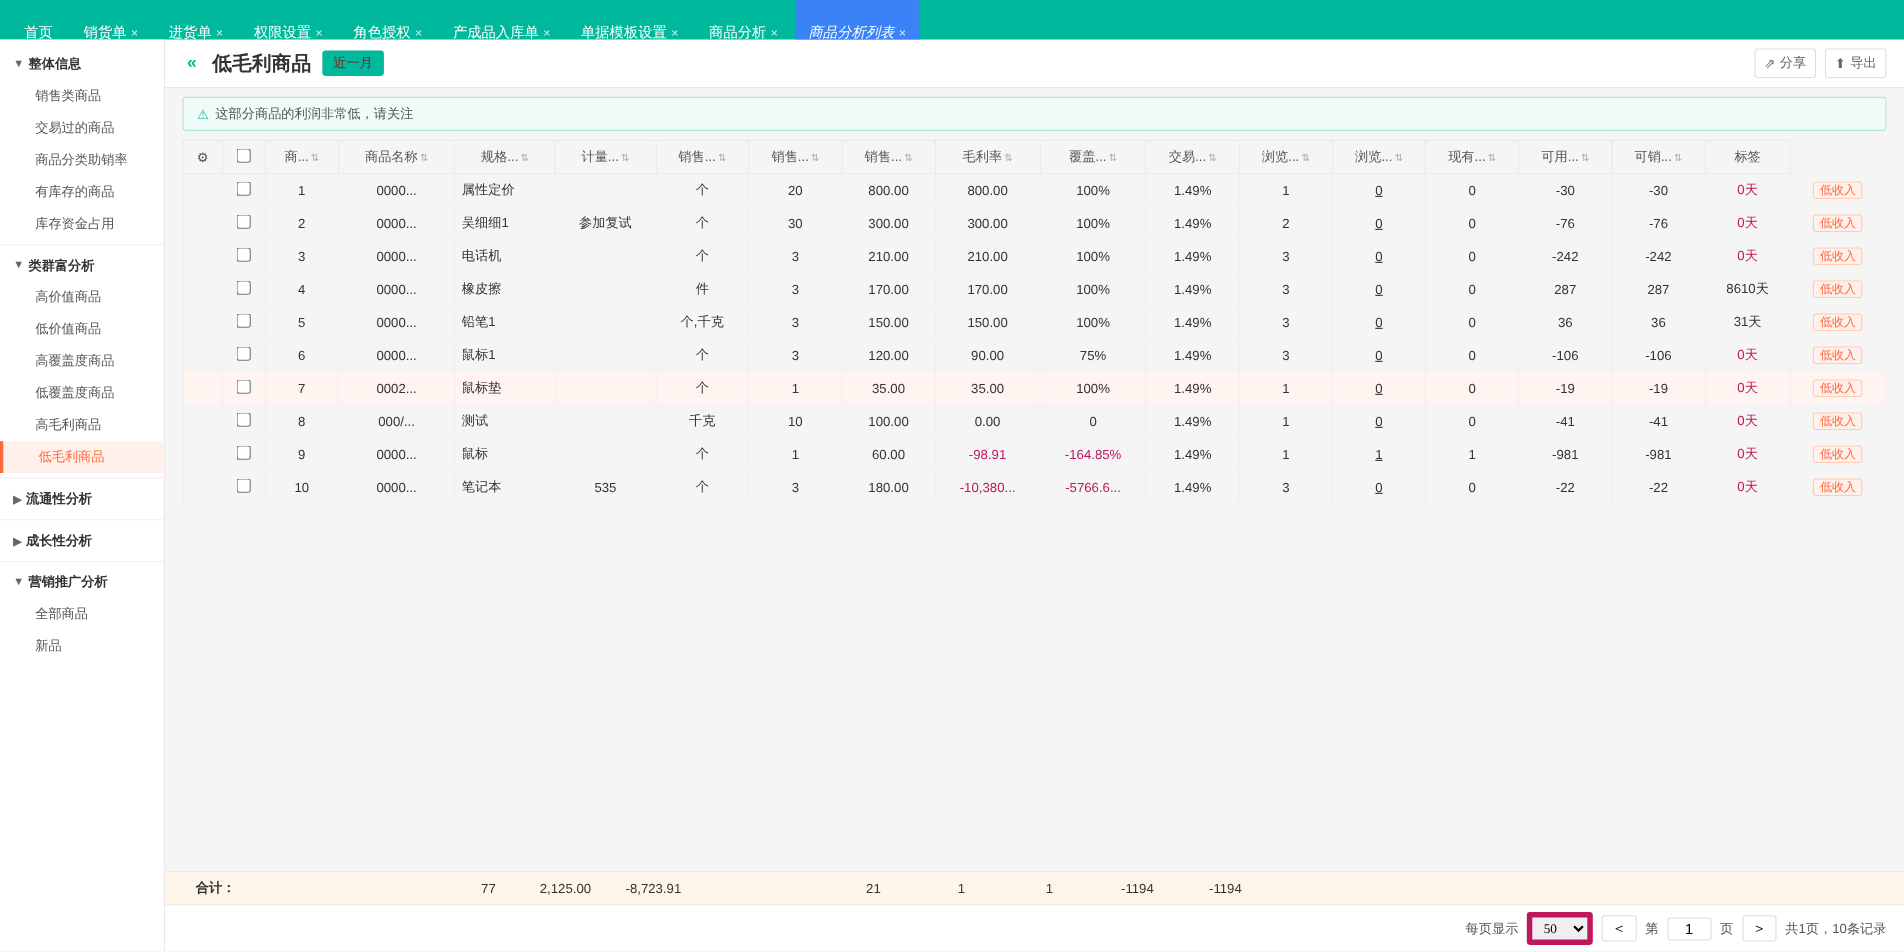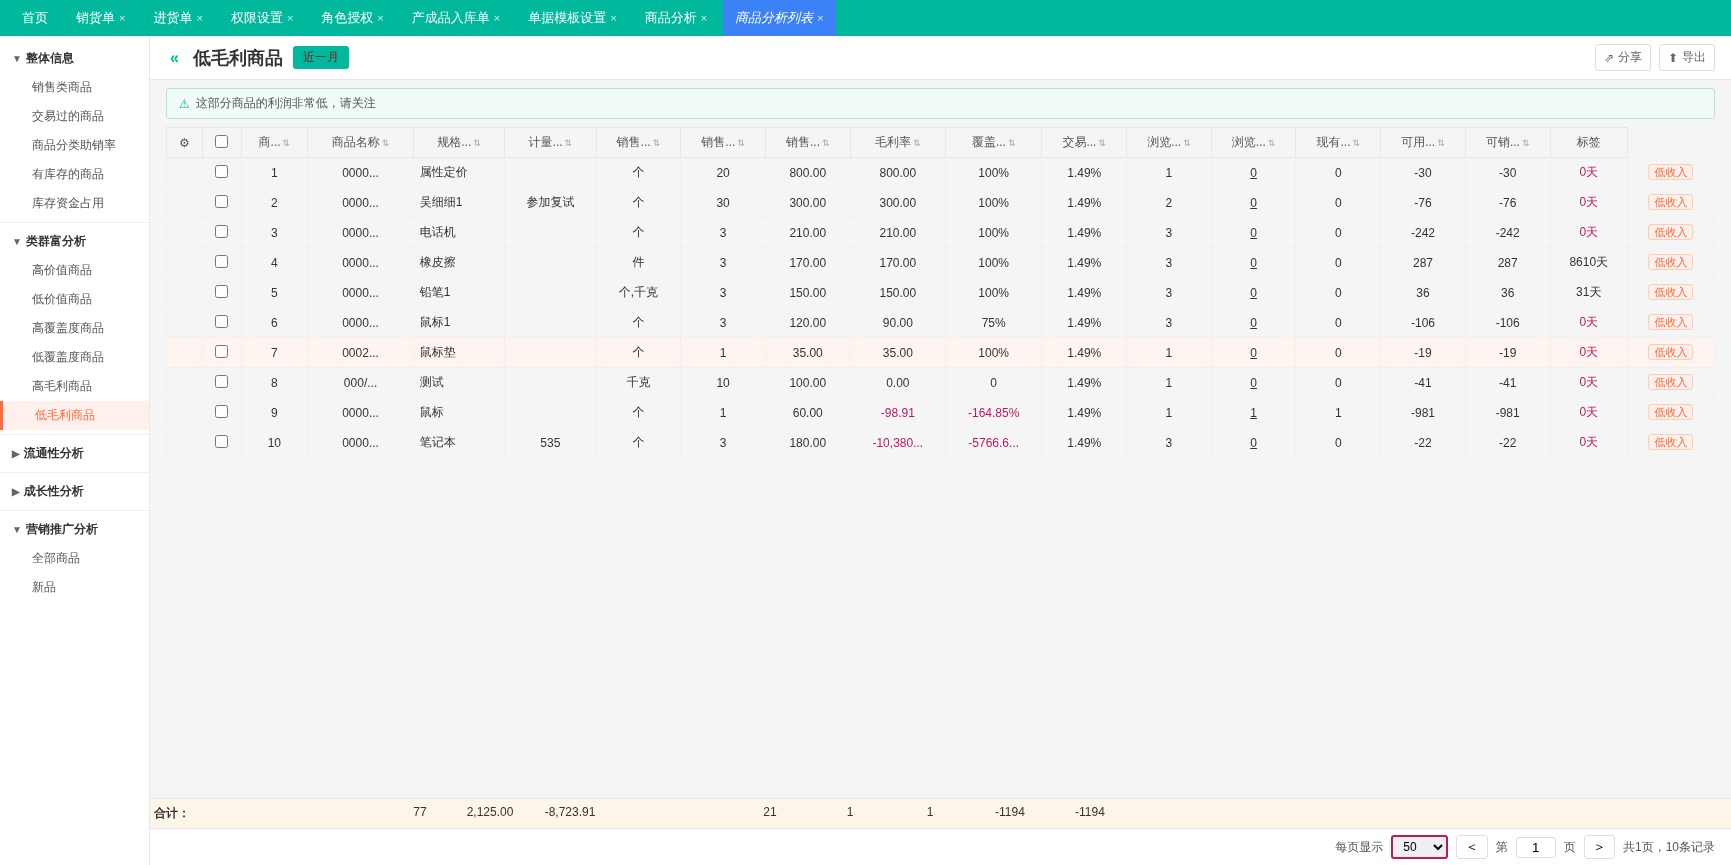--- a/index.html
+++ b/index.html
@@ -1,20 +1,20 @@
 <!DOCTYPE html>
 <html><head>
   <meta charset="utf-8">
   <style>
     * { margin: 0; padding: 0; box-sizing: border-box; }
     body { font-family: "Microsoft YaHei", Arial, sans-serif; font-size: 12px; background: #f5f5f5; color: #333; width: 1731px; min-height: 865px; overflow: hidden; }
 
     
     .top-nav { display: flex; align-items: center; background: #00b89c; height: 36px; padding: 0 10px; gap: 4px; }
-    .nav-item { color: #fff; padding: 0 12px; height: 36px; line-height: 36px; cursor: pointer; font-size: 13px; white-space: nowrap; }
+    .nav-item { color: #fff; padding: 12px 12px; height: 36px; line-height: 36px; cursor: pointer; font-size: 13px; white-space: nowrap; }
     .nav-item.active { background: #3b82f6; font-style: italic; }
     .nav-item .close-x { margin-left: 4px; opacity: 0.8; font-size: 11px; }
 
     
     .main-layout { display: flex; height: calc(865px - 36px); }
 
     
     .sidebar { width: 150px; background: #fff; border-right: 1px solid #e8e8e8; overflow-y: auto; flex-shrink: 0; padding: 8px 0; }
     .sidebar-group-title { display: flex; align-items: center; padding: 6px 12px; color: #333; font-weight: bold; font-size: 12px; cursor: pointer; }
     .sidebar-group-title .arrow { margin-right: 4px; font-size: 10px; color: #666; }
@@ -48,28 +48,28 @@
     .sort-icon { font-size: 9px; color: #aaa; }
     .data-table tbody tr { border-bottom: 1px solid #f0f0f0; }
     .data-table tbody tr.highlighted { background: #fff4f0; }
     .data-table tbody td { padding: 6px 6px; border: 1px solid #f0f0f0; text-align: center; white-space: nowrap; }
     .data-table tbody td.text-left { text-align: left; }
     .red-text { color: #be185d; }
     .tag-badge { background: #fff0ec; color: #ff6a3c; border: 1px solid #ffccb3; border-radius: 3px; padding: 1px 5px; font-size: 11px; }
     .underline-link { text-decoration: underline; color: #333; cursor: pointer; }
 
     
-    .table-footer { background: #fdf5e8; border-top: 1px solid #e8e8e8; padding: 6px 4px; display: flex; align-items: flex-start; }
+    .table-footer { background: #fdf5e8; border-top: 1px solid #e8e8e8; padding: 6px 28px; display: flex; align-items: center; }
     .footer-label { font-weight: bold; margin-right: 20px; }
     .footer-cells { display: flex; gap: 0; flex: 1; }
     .footer-cell { min-width: 80px; text-align: center; padding: 0 6px; }
 
     
     .pagination-bar { display: flex; align-items: center; justify-content: flex-end; padding: 6px 16px; background: #fff; border-top: 1px solid #e8e8e8; gap: 8px; font-size: 12px; color: #555; }
-    .page-size-select { border: 2px solid #be185d; padding: 2px 6px; border-radius: 3px; font-size: 12px; }
+    .page-size-select { border: 5px solid #be185d; padding: 2px 6px; border-radius: 3px; font-size: 12px; font-family: Liberation Serif, serif; }
     .page-btn { border: 1px solid #ddd; background: #fff; padding: 2px 8px; cursor: pointer; border-radius: 3px; }
     .page-input { border: 1px solid #ddd; width: 40px; text-align: center; padding: 2px 4px; border-radius: 3px; }
 
     .collapse-btn { cursor: pointer; color: #00b89c; font-size: 16px; font-weight: bold; padding: 0 4px; }
     
     
     ::-webkit-scrollbar { width: 6px; height: 6px; }
     ::-webkit-scrollbar-track { background: #f1f1f1; }
     ::-webkit-scrollbar-thumb { background: #ccc; border-radius: 3px; }
   </style>

